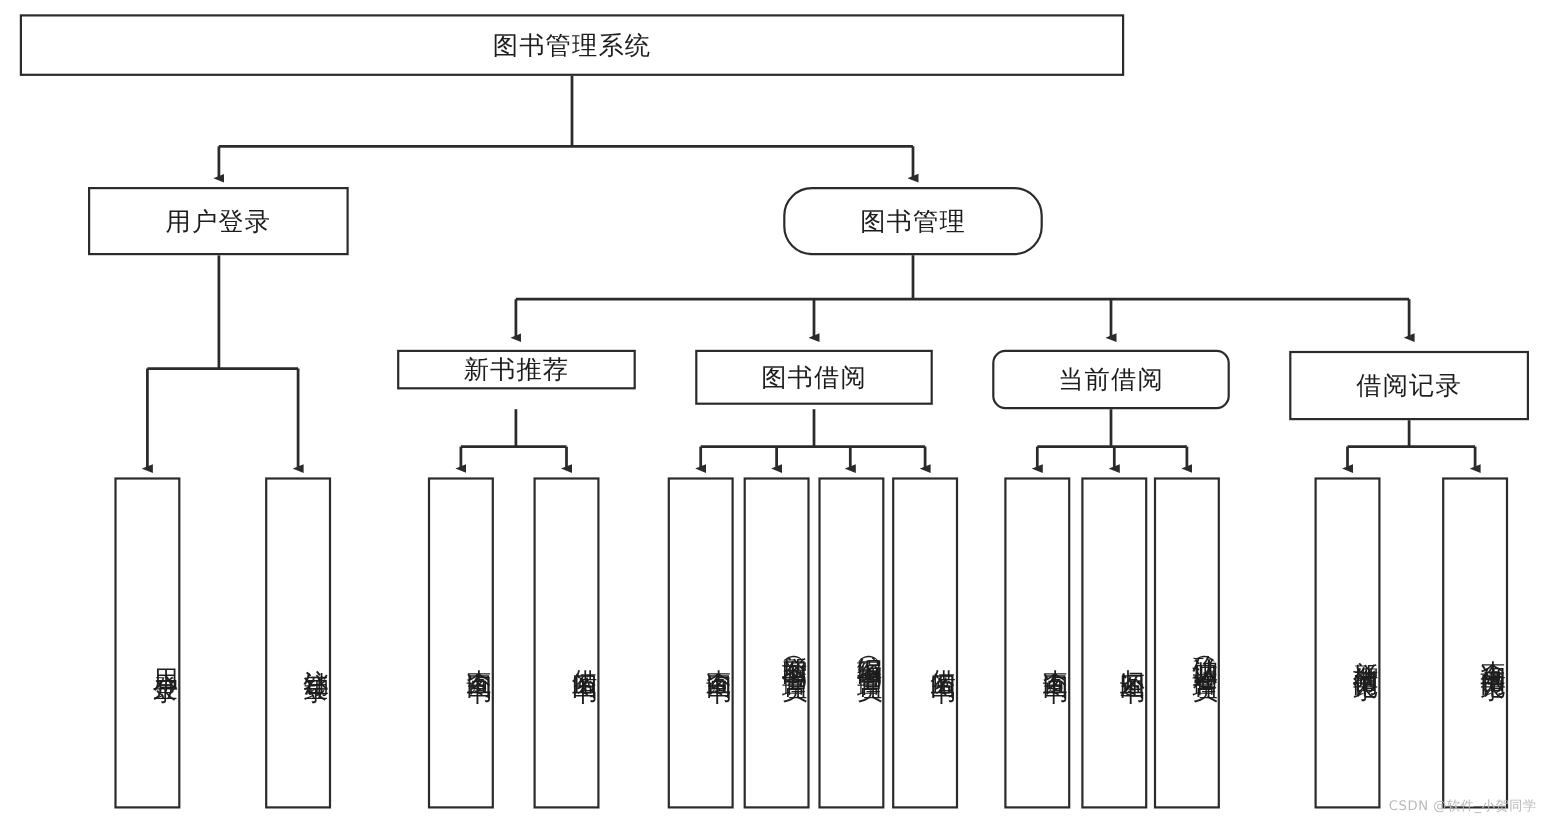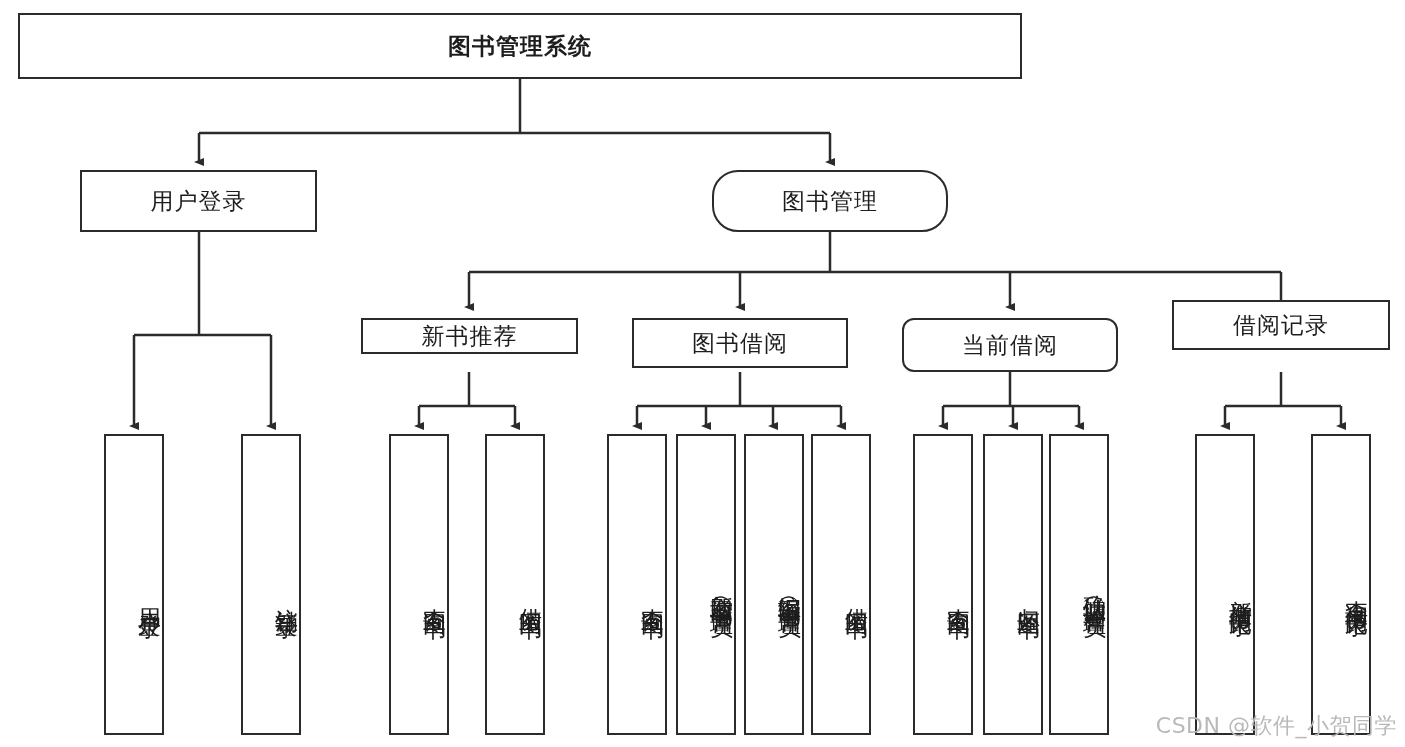--- a/index.html
+++ b/index.html
@@ -54,21 +54,21 @@
     padding-top: 12px;
   }
   .node .label {
     display: block;
     white-space: nowrap;
   }
   #watermark {
     position: absolute;
     right: 8px;
     bottom: 6px;
-    font-size: 22px;
+    font-size: 12px;
     color: #b9b9b9;
     letter-spacing: 0.5px;
     z-index: 5;
     white-space: nowrap;
   }
 </style>
 </head>
 <body>
 
 <div id="canvas">
@@ -116,41 +116,41 @@
       <path d="M1013,406 L1013,426" marker-end="url(#arrow)"></path>
       <path d="M1079,406 L1079,426" marker-end="url(#arrow)"></path>
 
       <path d="M1281,372 L1281,406"></path>
       <path d="M1225,406 L1341,406"></path>
       <path d="M1225,406 L1225,426" marker-end="url(#arrow)"></path>
       <path d="M1341,406 L1341,426" marker-end="url(#arrow)"></path>
     </g>
   </svg>
 
-  <div class="node horizontal" style="left:18px; top:13px; width:1004px; height:66px;font-weight:bold;">
+  <div class="node horizontal" style="left:18px; top:13px; width:1004px; height:56px;">
     <span class="label">图书管理系统</span>
   </div>
 
   <div class="node horizontal" style="left:80px; top:170px; width:237px; height:62px;">
     <span class="label">用户登录</span>
   </div>
   <div class="node horizontal" style="left:712px; top:170px; width:236px; height:62px;border-radius:26px;">
     <span class="label">图书管理</span>
   </div>
 
   <div class="node horizontal" style="left:361px; top:318px; width:217px; height:36px;">
     <span class="label">新书推荐</span>
   </div>
   <div class="node horizontal" style="left:632px; top:318px; width:216px; height:50px;">
     <span class="label">图书借阅</span>
   </div>
   <div class="node horizontal" style="left:902px; top:318px; width:216px; height:54px;border-radius:12px;">
     <span class="label">当前借阅</span>
   </div>
-  <div class="node horizontal" style="left:1172px; top:300px; width:218px; height:50px;">
+  <div class="node horizontal" style="left:1172px; top:319px; width:218px; height:63px;">
     <span class="label">借阅记录</span>
   </div>
 
   <div class="node vertical" style="left:104px; top:434px; width:60px; height:301px;">
     <span class="label">用户登录</span>
   </div>
   <div class="node vertical" style="left:241px; top:434px; width:60px; height:301px;">
     <span class="label">注销登录</span>
   </div>
 

